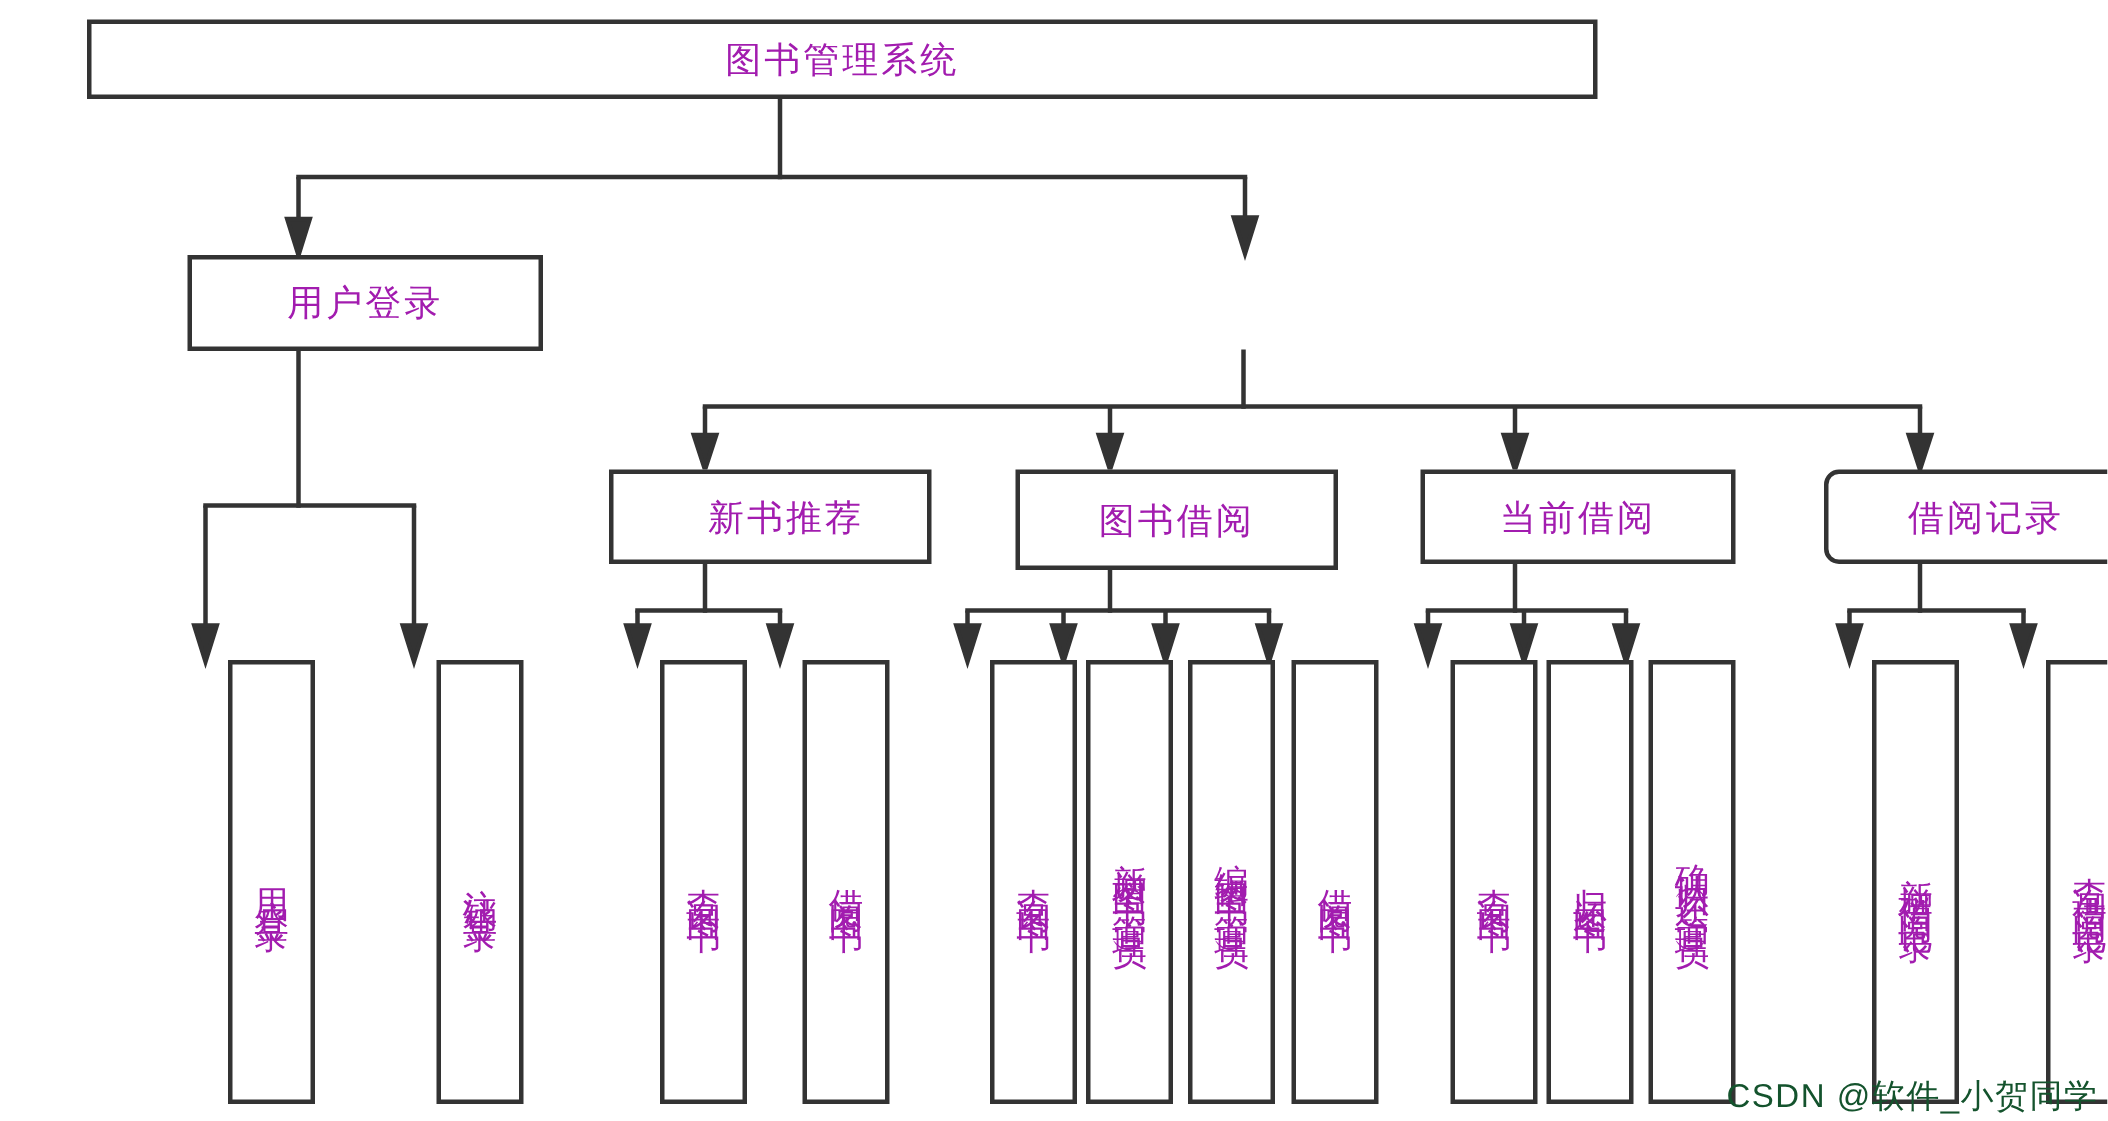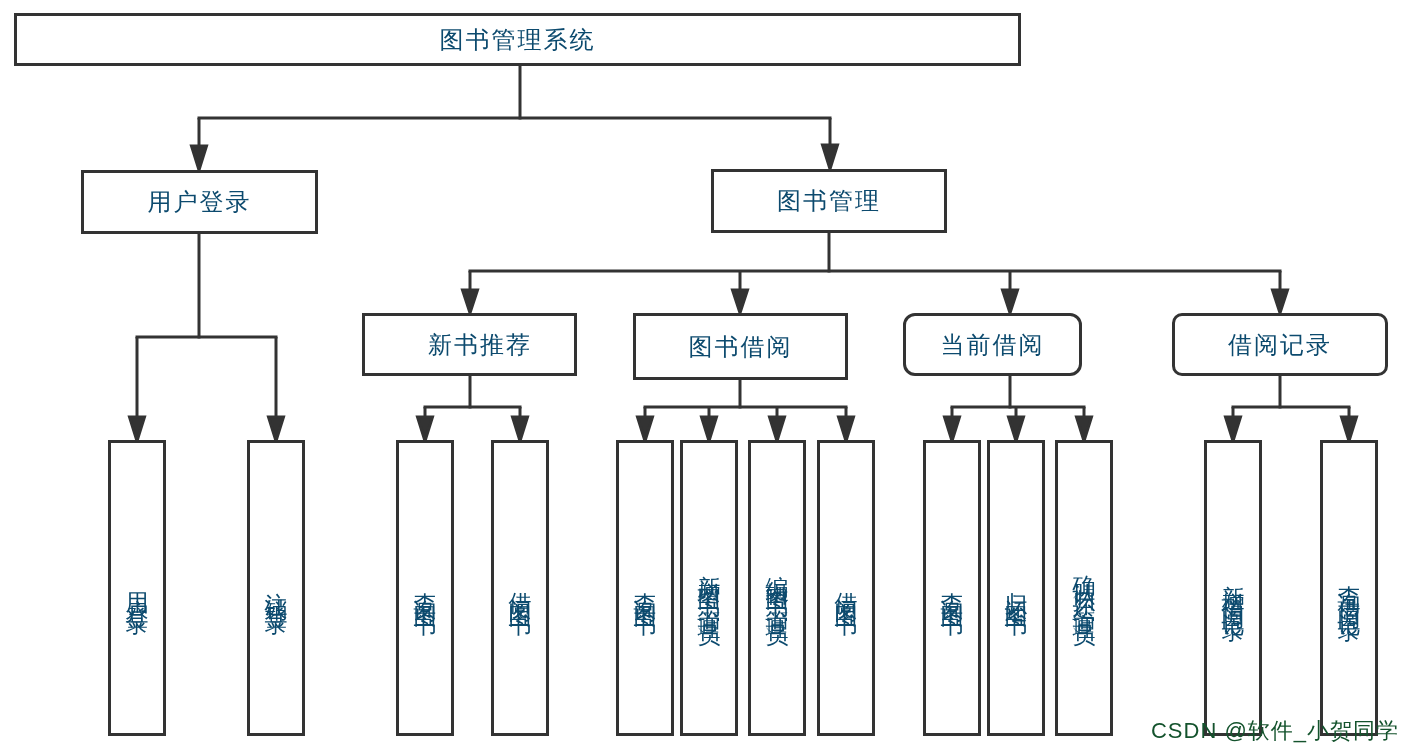--- a/index.html
+++ b/index.html
@@ -19,25 +19,26 @@
     position: absolute;
     left: 0;
     top: 0;
     z-index: 0;
   }
   .node {
     position: absolute;
     box-sizing: border-box;
     border: 3px solid #333333;
     background: #ffffff;
-    color: #0c4a6e;
+    color: #a21caf;
     display: flex;
     align-items: center;
     justify-content: center;
     z-index: 1;
+    margin-left: 44px;
   }
   .hnode {
     font-size: 24px;
     letter-spacing: 2px;
     white-space: nowrap;
   }
   .leaf {
     width: 58px;
     top: 440px;
     height: 296px;
@@ -123,25 +124,24 @@
       <line x1="1233" y1="407" x2="1233" y2="418"></line>
       <polygon points="1225.5,417 1240.5,417 1233,441"></polygon>
       <line x1="1349" y1="407" x2="1349" y2="418"></line>
       <polygon points="1341.5,417 1356.5,417 1349,441"></polygon>
     </g>
   </svg>
 
   <div class="node hnode" style="left:14px; top:13px; width:1007px; height:53px;">图书管理系统</div>
 
   <div class="node hnode" style="left:81px; top:170px; width:237px; height:64px;">用户登录</div>
-  <div class="node hnode" style="left:711px; top:169px; width:236px; height:64px;">图书管理</div>
 
   <div class="node hnode" style="left:362px; top:313px; width:215px; height:63px;padding-left:21px;">新书推荐</div>
   <div class="node hnode" style="left:633px; top:313px; width:215px; height:67px;">图书借阅</div>
-  <div class="node hnode" style="left:903px; top:313px; width:179px; height:63px;border-radius:12px;">当前借阅</div>
+  <div class="node hnode" style="left:903px; top:313px; width:210px; height:63px;">当前借阅</div>
   <div class="node hnode" style="left:1172px; top:313px; width:216px; height:63px;border-radius:10px;">借阅记录</div>
 
   <div class="node leaf" style="left:108px;">用户登录</div>
   <div class="node leaf" style="left:247px;">注销登录</div>
 
   <div class="node leaf" style="left:396px;">查询图书</div>
   <div class="node leaf" style="left:491px;">借阅图书</div>
 
   <div class="node leaf" style="left:616px;">查询图书</div>
   <div class="node leaf" style="left:680px;">新增图书（管理员）</div>

